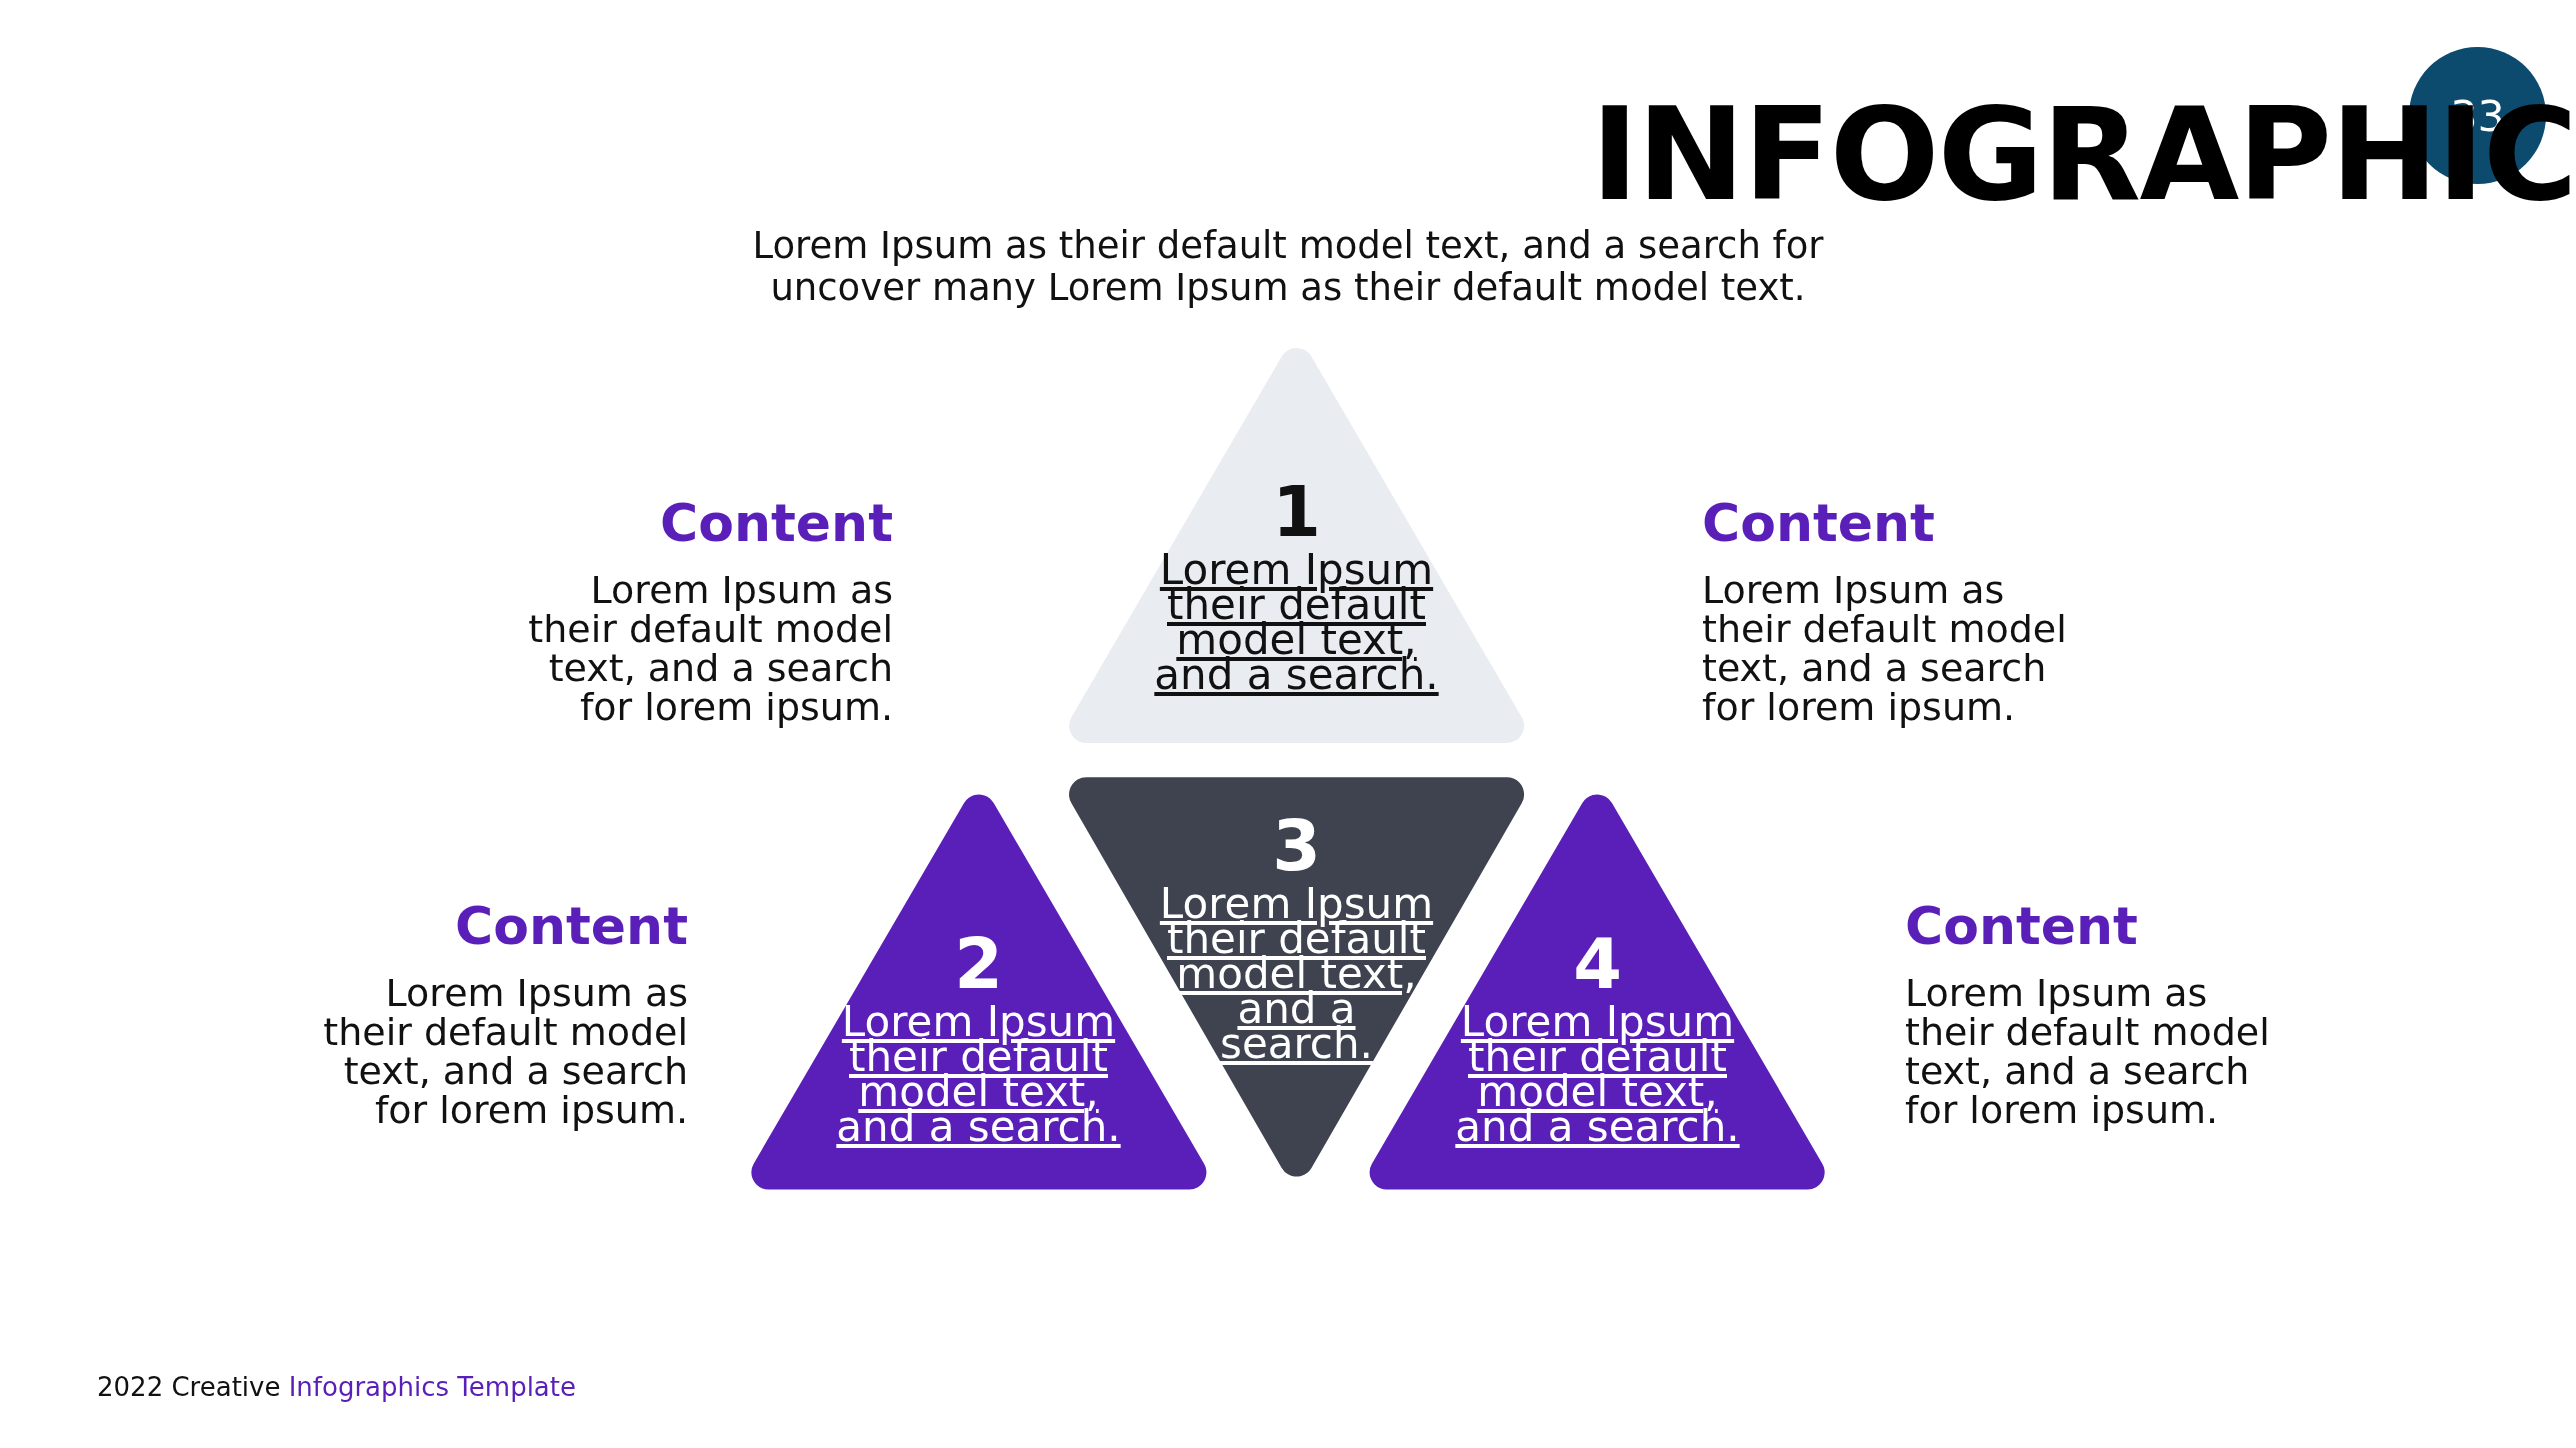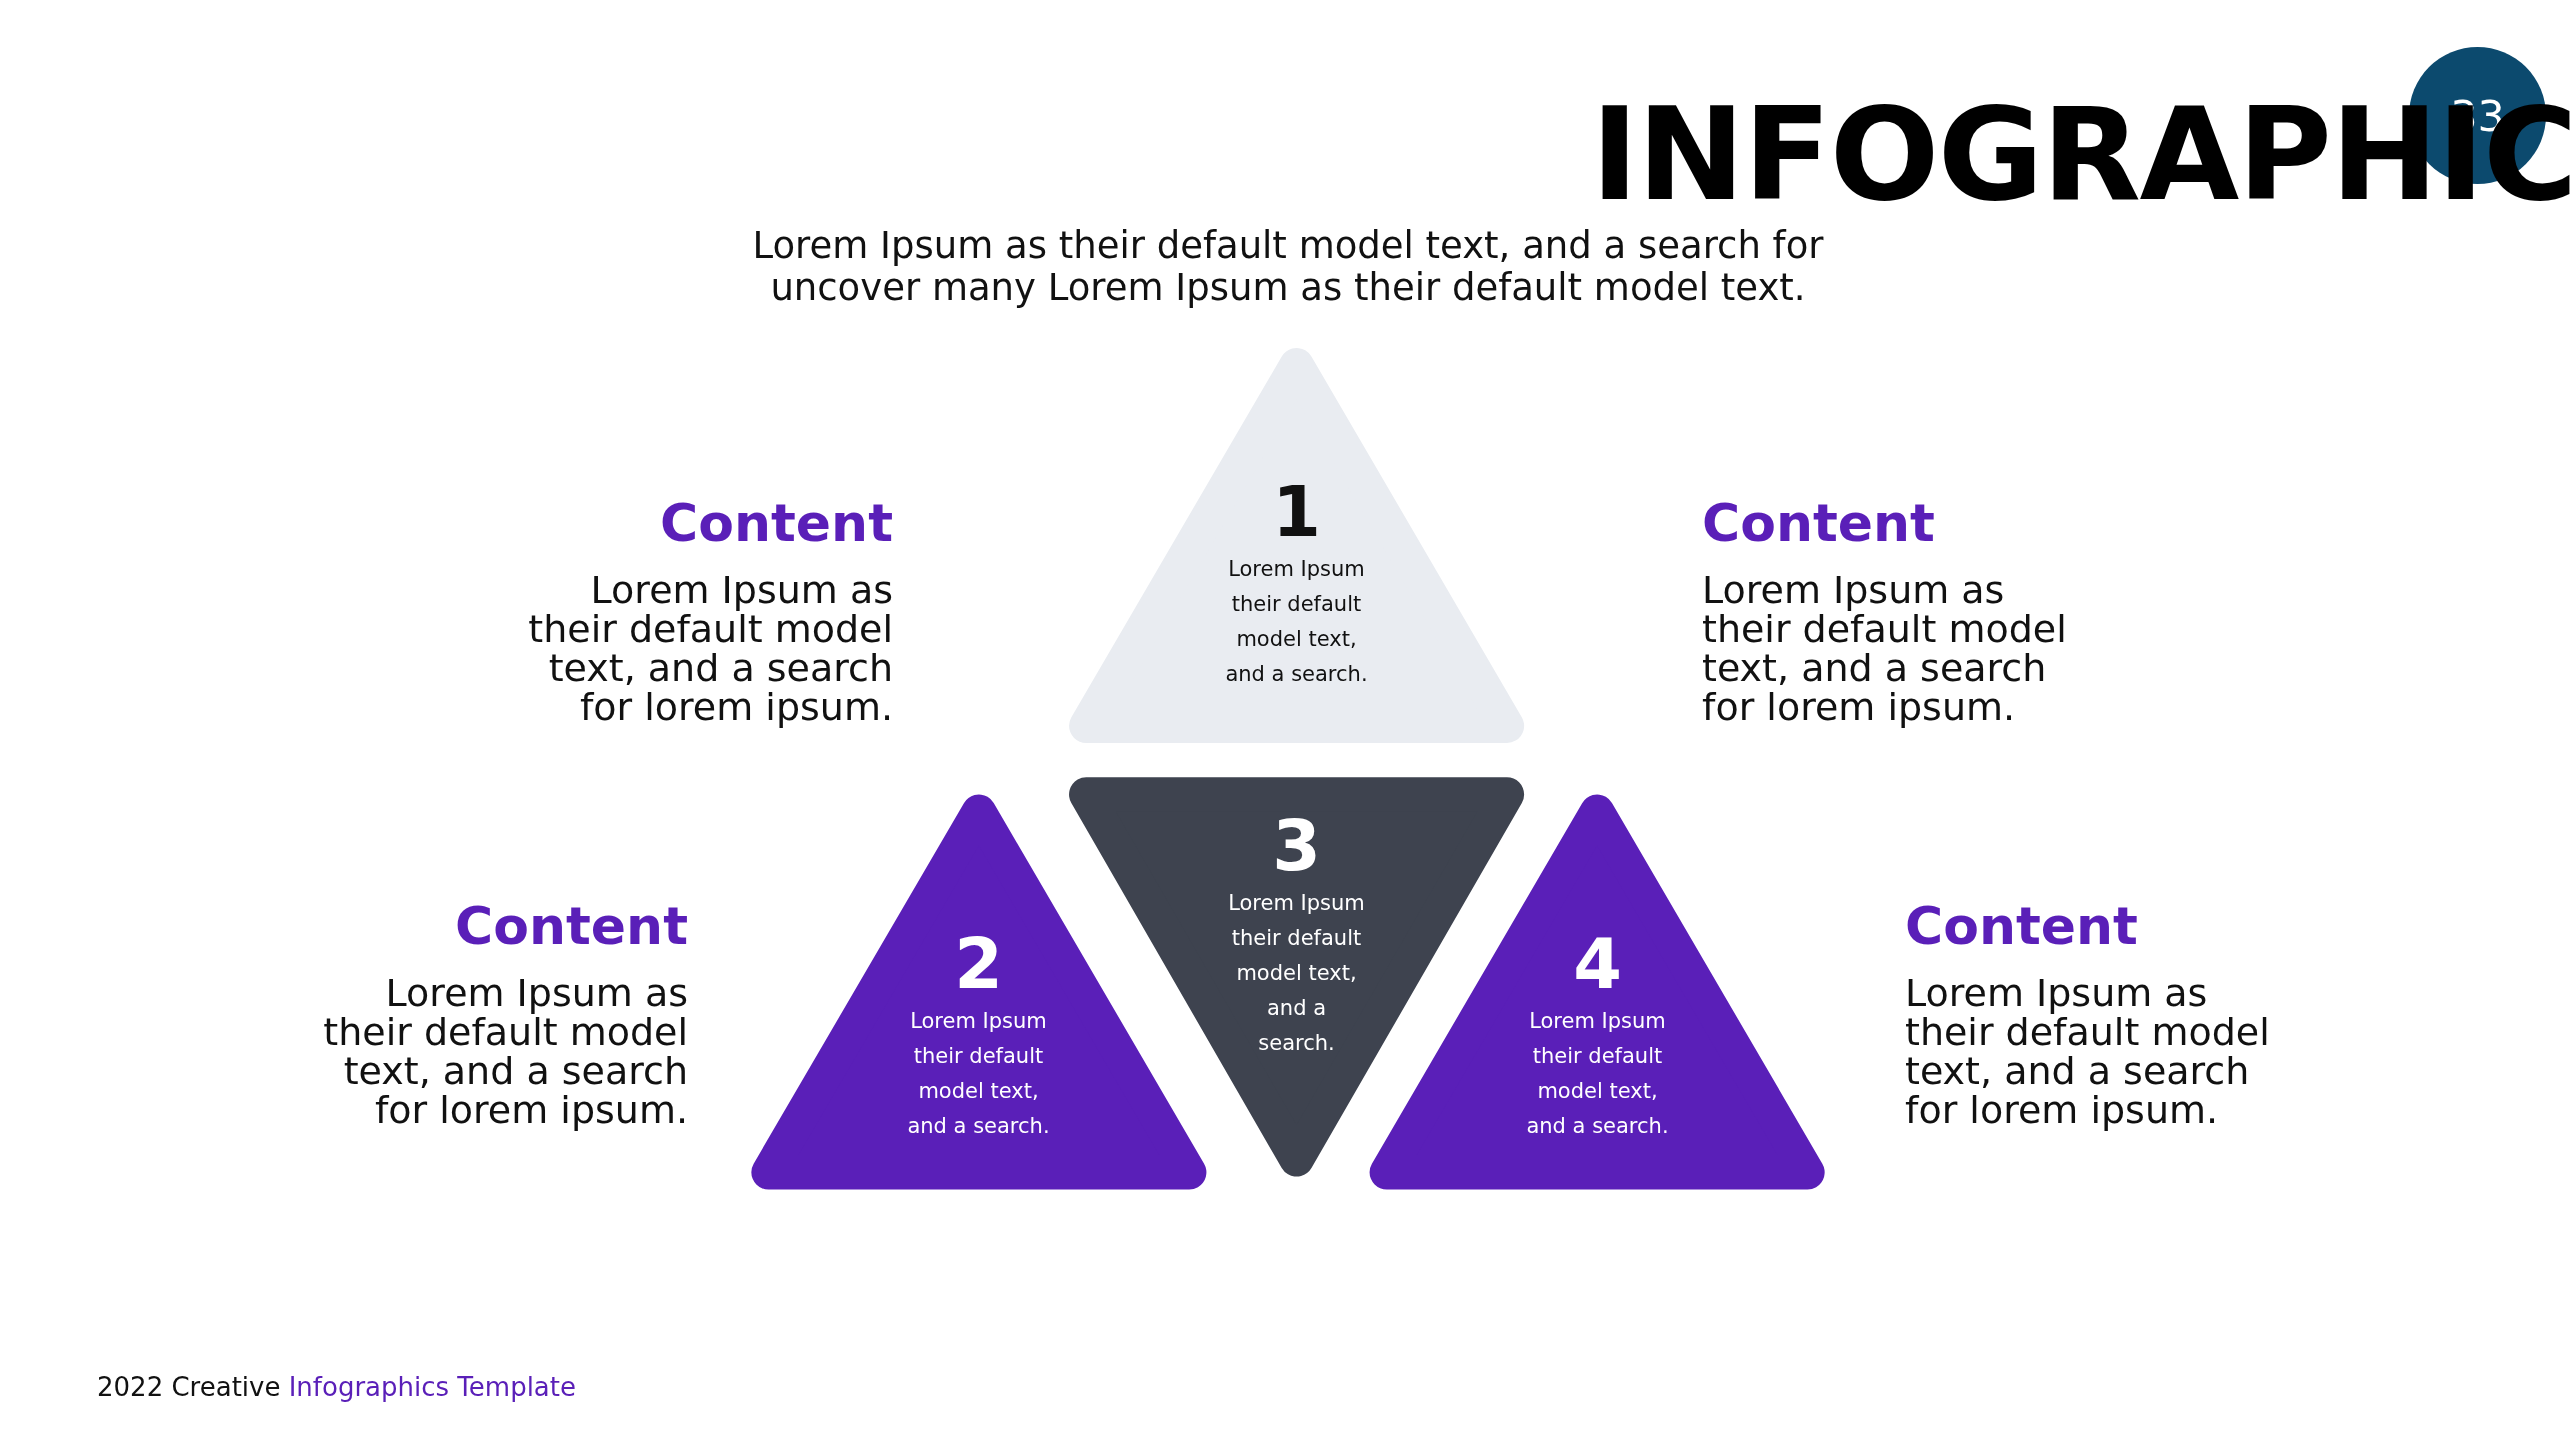--- a/index.html
+++ b/index.html
@@ -9,21 +9,21 @@
            font-family:"DejaVu Sans", sans-serif; font-weight:900; font-size:129px; letter-spacing:-1.7px;
            color:#000000; line-height:1; }
   .subtitle { position:absolute; left:0; width:2576px; top:225px; text-align:center;
               font-family:"DejaVu Sans", sans-serif; font-size:37px; line-height:42px; color:#111; }
   .page-badge { position:absolute; left:2409px; top:47px; width:137px; height:137px; border-radius:50%;
                 background:#0c4a6e; color:#fff; display:flex; align-items:center; justify-content:center;
                 font-family:"DejaVu Sans", sans-serif; font-size:43px; }
   svg.diagram { position:absolute; left:0; top:0; }
   .tri-text { position:absolute; text-align:center; font-family:"DejaVu Sans", sans-serif; }
   .tri-num { font-weight:900; font-size:70px; line-height:1; }
-  .tri-body { font-size:21px; line-height:35px; }
+  .tri-body { font-size:42px; line-height:35px;text-decoration:underline; }
   .content-block { position:absolute; font-family:"DejaVu Sans", sans-serif;margin-top:16px; }
   .content-title { font-weight:900; font-size:52px; color:#5a1fb8; line-height:1; margin-bottom:22px; }
   .content-body { font-size:38px; line-height:39px; color:#111; }
   .right-align { text-align:right; }
   .footer { position:absolute; left:97px; top:1372px; font-family:"DejaVu Sans", sans-serif; font-size:26px; color:#111; }
   .footer .accent { color:#5a1fb8;text-align:right; }
 </style>
 </head>
 <body>
 

